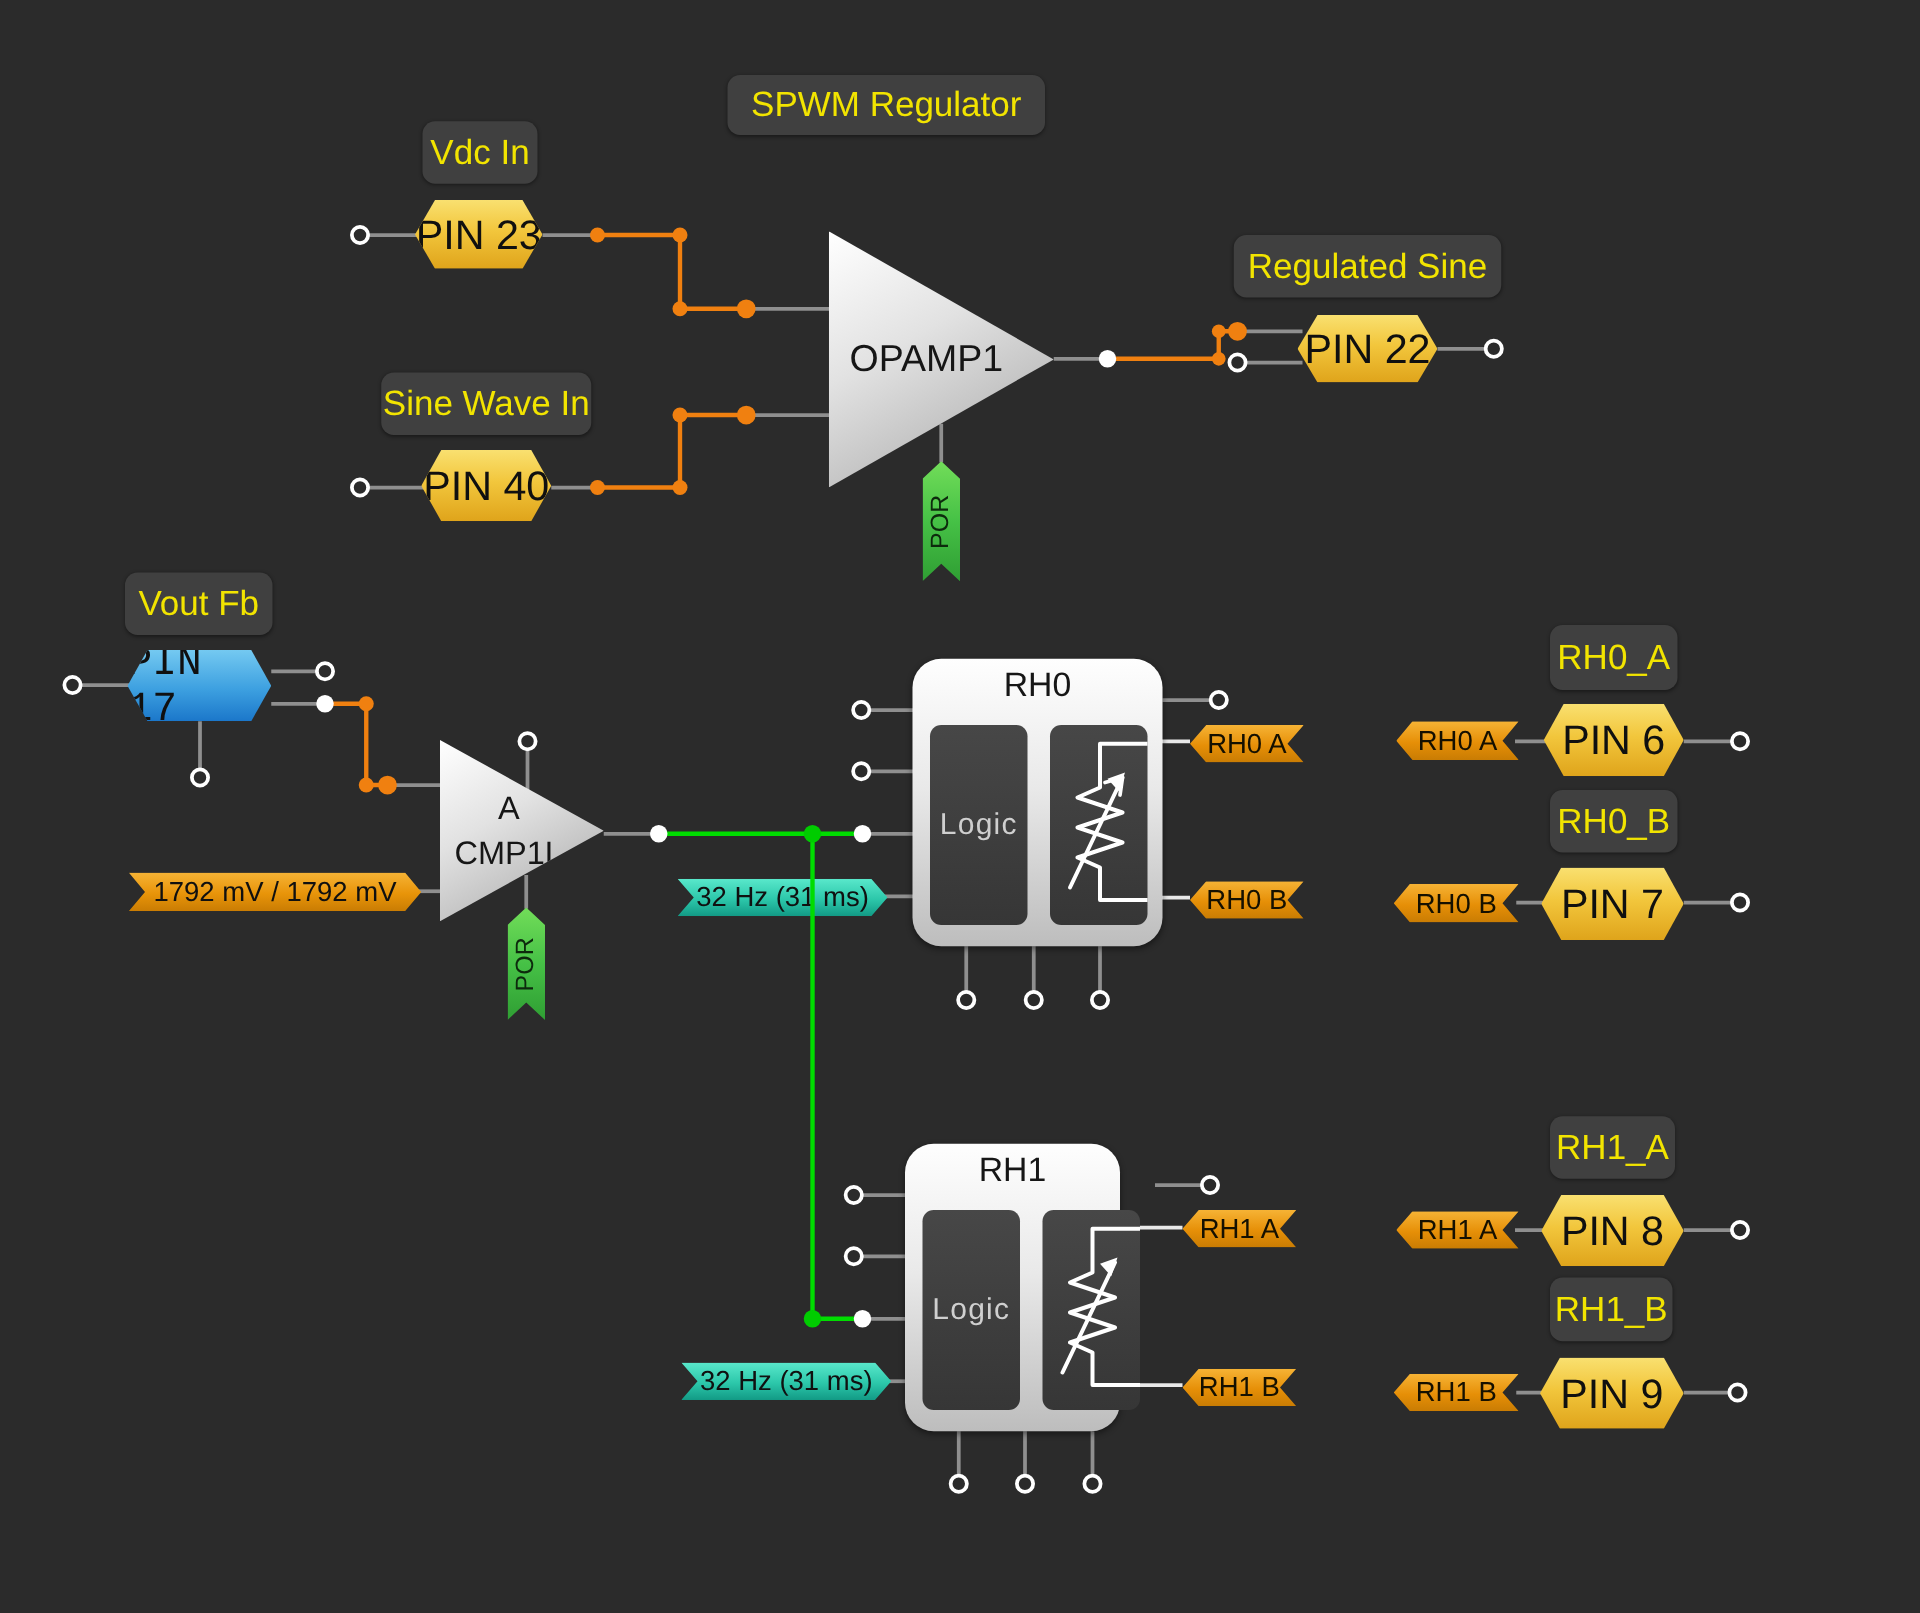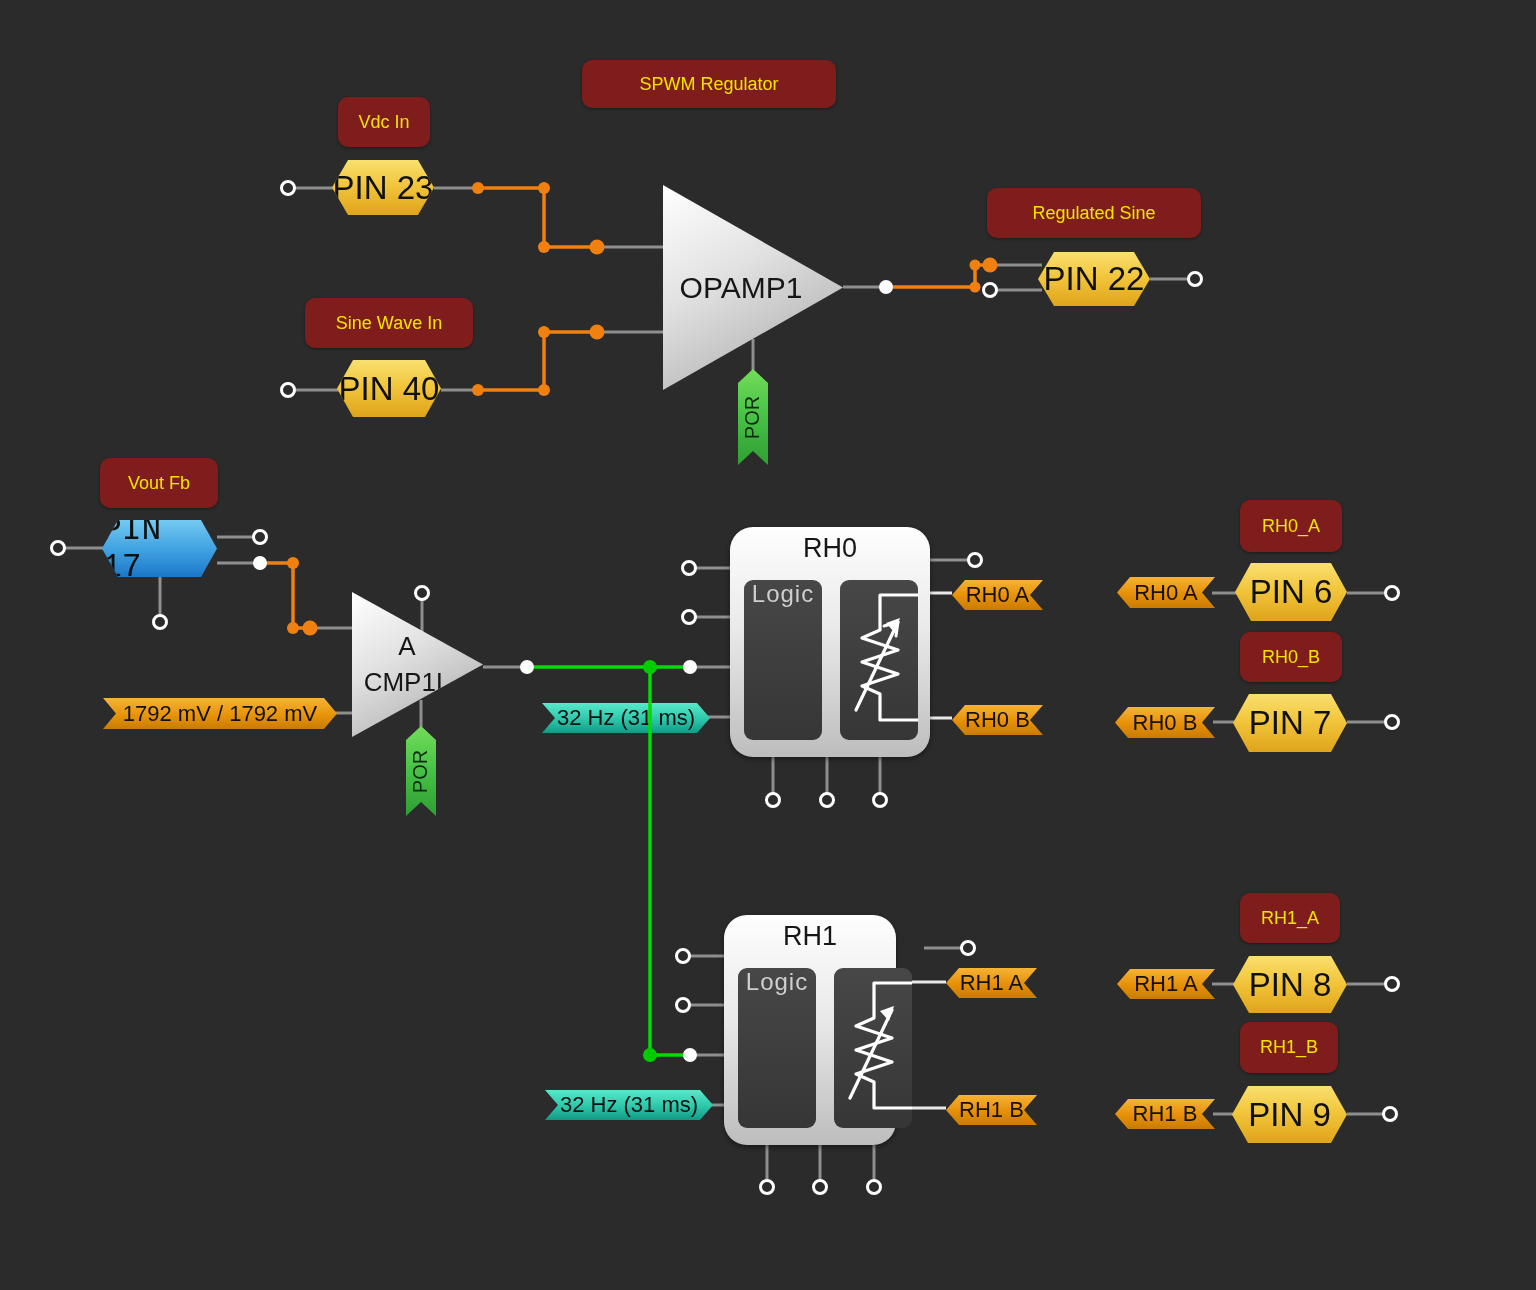--- a/index.html
+++ b/index.html
@@ -1,22 +1,22 @@
 <!DOCTYPE html>
 <html><head>
 <meta charset="utf-8">
 <style>
   html,body{margin:0;padding:0;background:#2b2b2b;}
   #canvas{position:relative;width:1536px;height:1290px;background:#2b2b2b;overflow:hidden;
           font-family:"Liberation Sans",sans-serif;}
   .layer{position:absolute;left:0;top:0;width:1536px;height:1290px;pointer-events:none;}
 
   
-  .note{position:absolute;background:#7f1d1d;border-radius:10px;color:#f2e400;
-        display:flex;align-items:center;justify-content:center;font-size:18px;
+  .note{position:absolute;background:#404040;border-radius:10px;color:#f2e400;
+        display:flex;align-items:center;justify-content:center;font-size:28px;
         box-shadow:0 1px 3px rgba(0,0,0,.4);}
 
   
   .pin{position:absolute;display:flex;align-items:center;justify-content:center;
        font-size:33px;color:#101010;
        clip-path:polygon(0 50%,16px 0,calc(100% - 16px) 0,100% 50%,calc(100% - 16px) 100%,16px 100%);}
   .pin.gold{background:linear-gradient(180deg,#f9e070 0%,#f2c63c 45%,#dfa41b 100%);}
   .pin.blue{background:linear-gradient(180deg,#74c9f1 0%,#3da0e0 55%,#1b77ca 100%);font-family:Liberation Mono, monospace;}
 
   
@@ -36,21 +36,21 @@
   .tri{position:absolute;background:linear-gradient(150deg,#ffffff 0%,#e2e2e2 40%,#a2a2a2 100%);
        clip-path:polygon(0 0,100% 50%,0 100%);color:#161616;}
   .tri .lbl{position:absolute;}
 
   
   .block{position:absolute;background:linear-gradient(180deg,#fefefe 0%,#e9e9e9 45%,#bdbdbd 100%);
          border-radius:23px;box-shadow:0 2px 5px rgba(0,0,0,.45);}
   .block .title{position:absolute;top:6px;left:0;width:100%;text-align:center;
                 font-size:27px;color:#161616;}
   .panel{position:absolute;background:linear-gradient(180deg,#474747 0%,#363636 100%);
-         border-radius:9px;display:flex;align-items:flex-start;justify-content:center;}
+         border-radius:9px;display:flex;align-items:center;justify-content:center;}
   .panel .ptext{color:#cfcfcf;font-size:24px;letter-spacing:1px;}
 
   
   .por{position:absolute;background:linear-gradient(180deg,#72dd59 0%,#46c146 50%,#2f9e33 100%);
        clip-path:polygon(50% 0,100% 14px,100% 100%,50% calc(100% - 14px),0 100%,0 14px);
        display:flex;align-items:center;justify-content:center;}
   .por span{transform:rotate(-90deg);font-size:20px;color:#0d2a0d;}
 </style>
 </head>
 <body>

